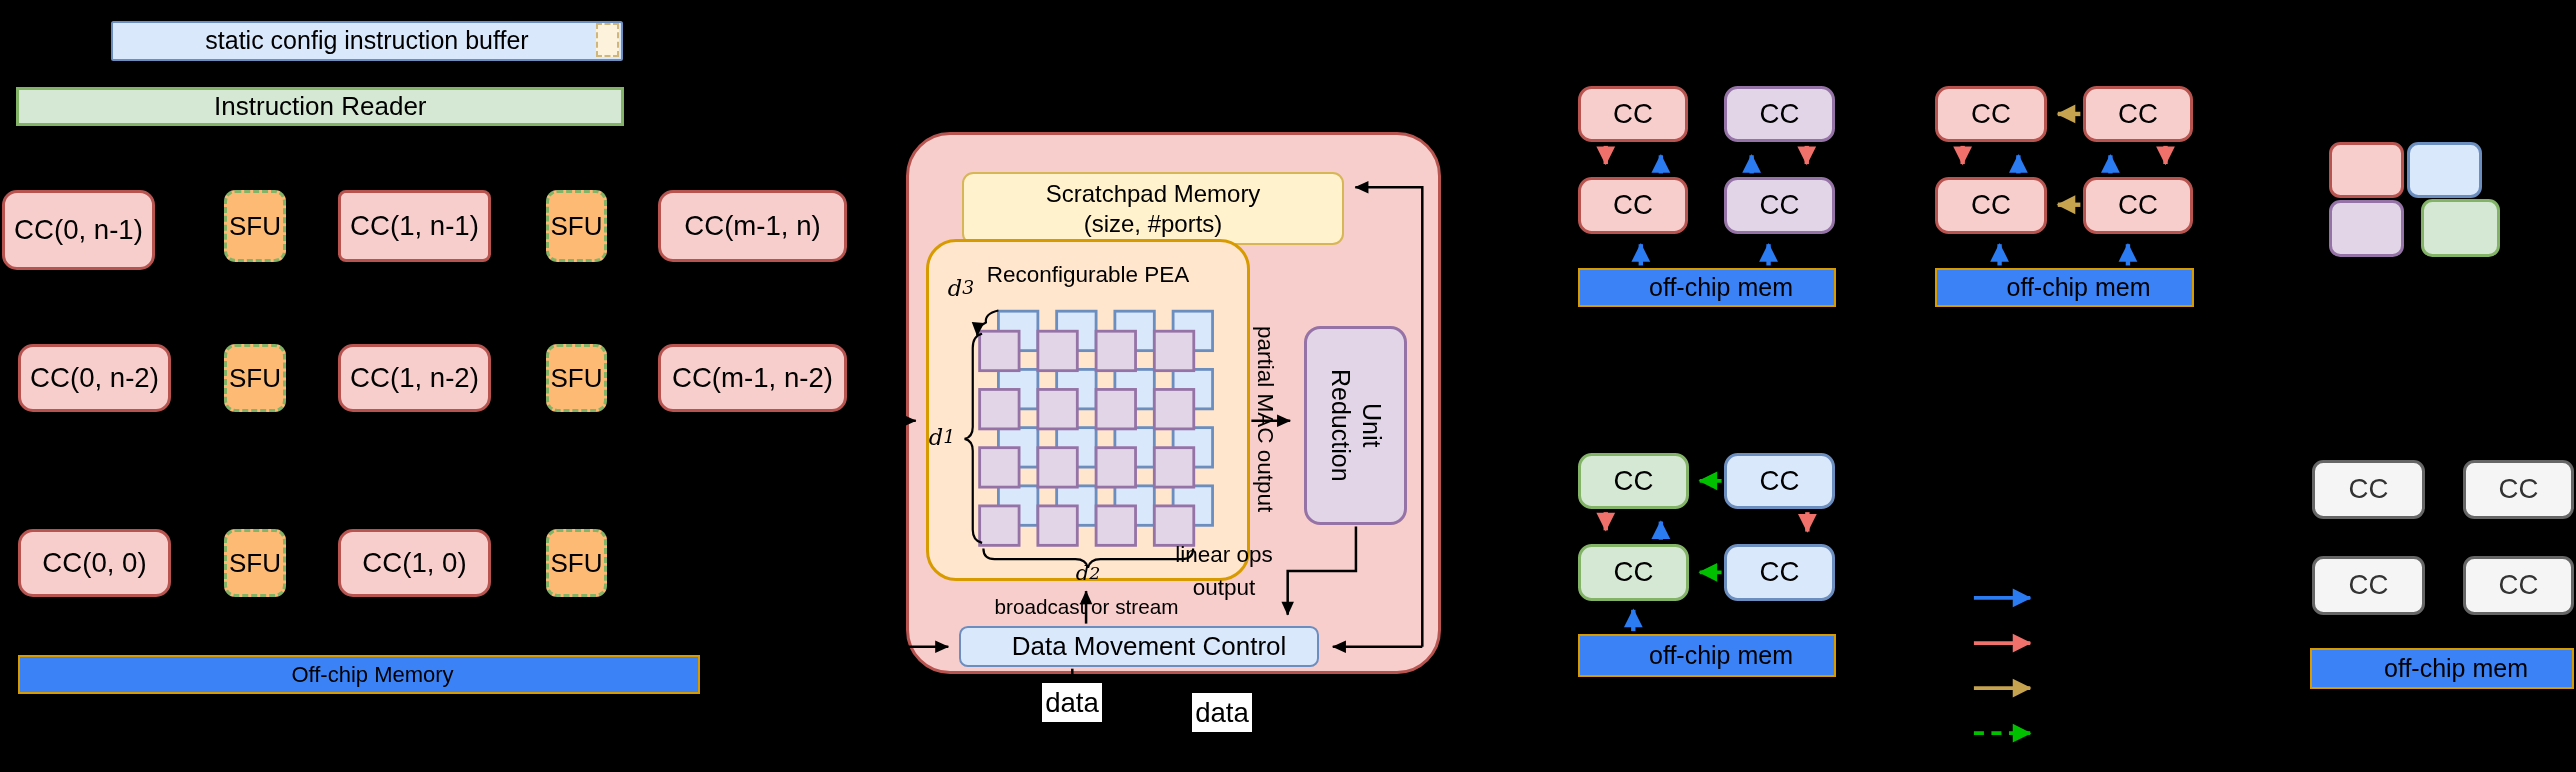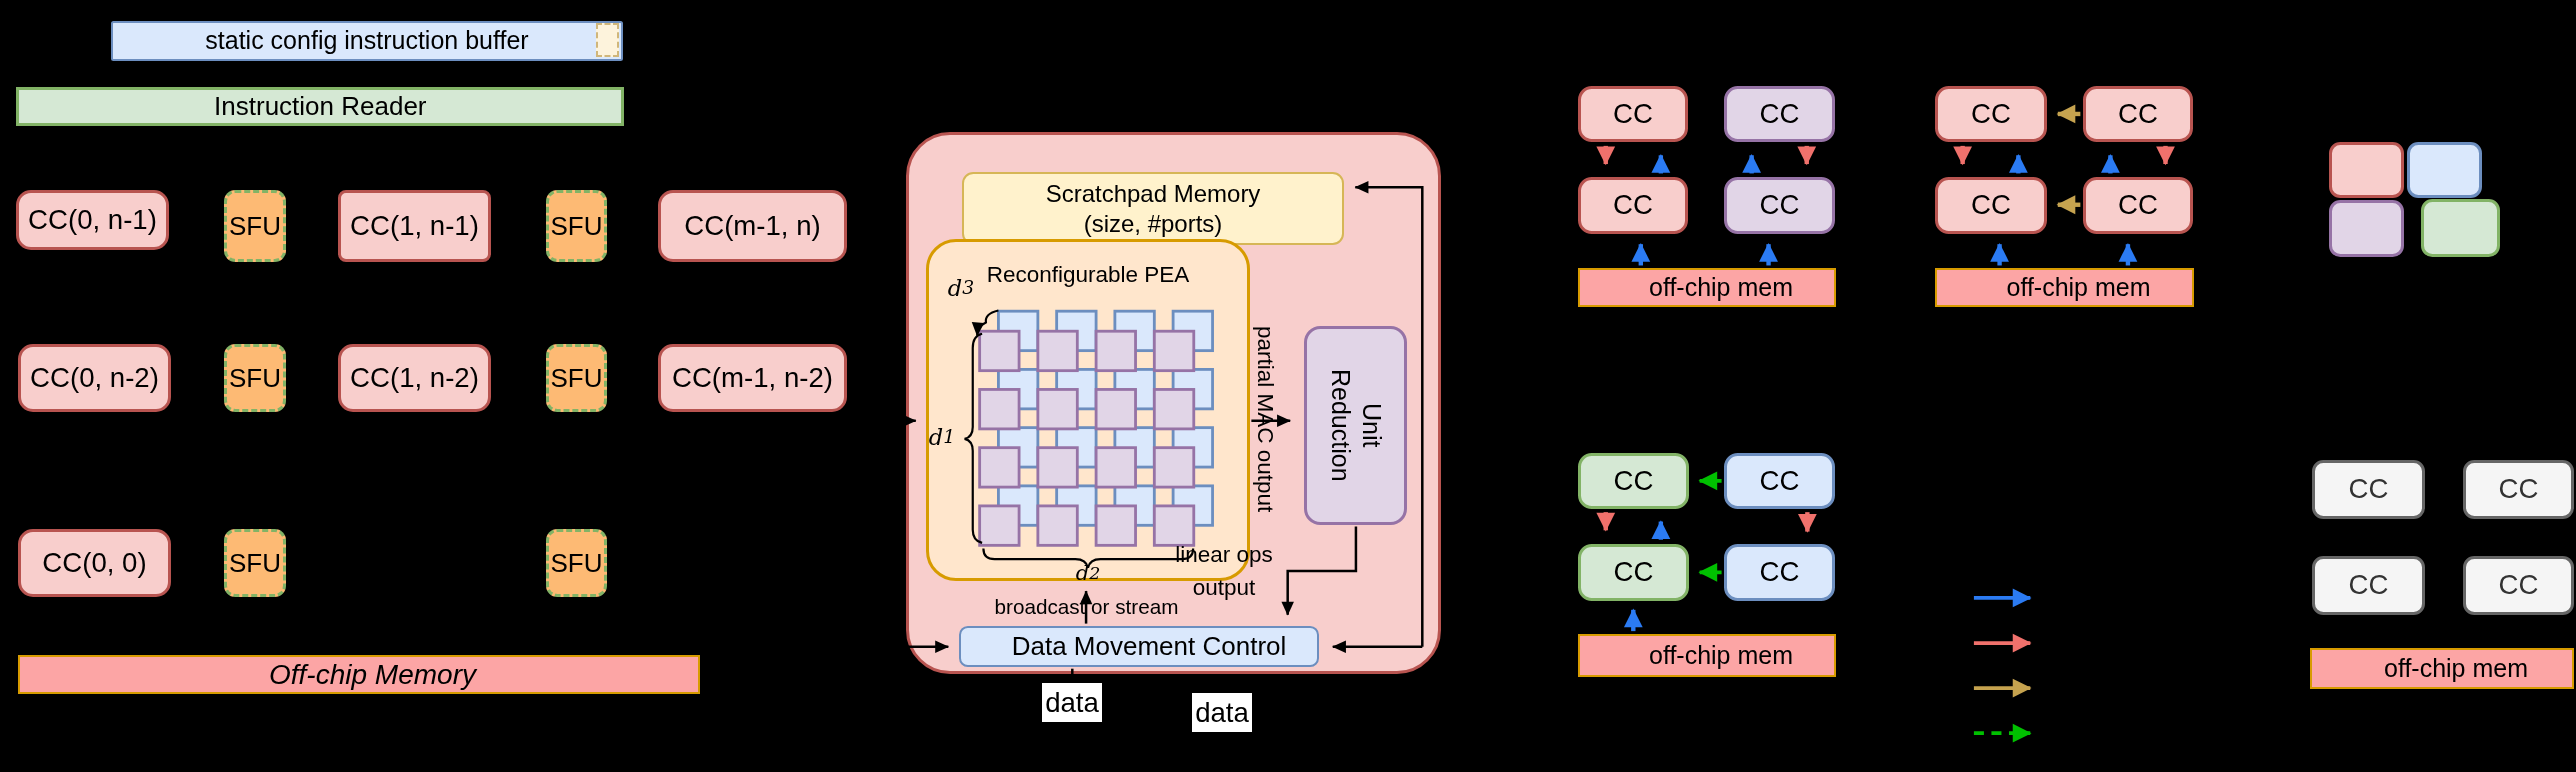--- a/index.html
+++ b/index.html
@@ -10,21 +10,21 @@
   
   .red-box{background:#f8cecc;border:3.8px solid #b85450;border-radius:15px;}
   .pink-container{background:#f8cecc;border:3.1px solid #b85450;border-radius:44px;}
   .green-dash{background:#fdba74;border:3.1px dashed #82b366;border-radius:11.3px;}
   .green-solid{background:#d5e8d4;border:3.1px solid #82b366;}
   .green-cc{background:#d5e8d4;border:3.8px solid #82b366;border-radius:13.8px;}
   .blue-box{background:#dae8fc;border:2.5px solid #6c8ebf;}
   .blue-cc{background:#dae8fc;border:3.8px solid #6c8ebf;border-radius:13.8px;}
   .purple-box{background:#e1d5e7;border:3.1px solid #9673a6;border-radius:16.3px;}
   .purple-cc{background:#e1d5e7;border:3.8px solid #9673a6;border-radius:13.8px;}
-  .orange-bar{background:#fca5a5;border:2.5px solid #d79b00;padding-left:28px;}
+  .orange-bar{background:#3b82f6;border:2.5px solid #d79b00;padding-left:28px;}
   .yellow-box{background:#fff2cc;border:2.5px solid #d6b656;border-radius:11.3px;margin-top:20px;}
   .pea-box{background:#ffe6cc;border:3.1px solid #d79b00;border-radius:30px;}
   .gray-cc{background:#f5f5f5;border:3.8px solid #666666;border-radius:11.3px;color:#333;}
   .free-label{position:absolute;z-index:6;display:flex;align-items:center;justify-content:center;text-align:center;}
   .white-bg{background:#fff;}
   .vtext{writing-mode:vertical-rl;}
   .serif-it{font-family:"DejaVu Serif",serif;font-style:italic;}
   .z1{z-index:1}.z2{z-index:2}
   svg.overlay{position:absolute;left:0;top:0;z-index:5;pointer-events:none;}
 </style>
@@ -35,21 +35,21 @@
 
   <div class="box blue-box z1" style="left:111px;top:20.7px;width:512px;height:40px;border-radius:2.5px;font-size:25px;">
     <span>static config instruction buffer</span>
   </div>
   <div class="box z2" style="left:596px;top:23px;width:22.5px;height:34px;background:#fdf3dc;border:2.5px dashed #d0b67a;"></div>
 
   <div class="box green-solid z1" style="left:16.3px;top:87px;width:608px;height:39px;font-size:26px;">
     <span>Instruction Reader</span>
   </div>
 
-  <div class="box red-box z1" style="left:16px;top:190px;width:153px;height:60px;font-size:27.6px;">
+  <div class="box red-box z1" style="left:2px;top:190px;width:153px;height:80px;font-size:27.6px;">
       <span>CC(0, n-1)</span>
     </div>
   <div class="box green-dash z1" style="left:224px;top:190px;width:62px;height:72px;font-size:26px;">
       <span>SFU</span>
     </div>
   <div class="box red-box z1" style="left:338px;top:190px;width:153px;height:72px;font-size:27.6px;border-radius:8px;">
       <span>CC(1, n-1)</span>
     </div>
   <div class="box green-dash z1" style="left:546px;top:190px;width:61px;height:72px;font-size:26px;">
       <span>SFU</span>
@@ -73,25 +73,28 @@
   <div class="box red-box z1" style="left:658px;top:344px;width:189px;height:68px;font-size:27.6px;">
       <span>CC(m-1, n-2)</span>
     </div>
 
   <div class="box red-box z1" style="left:18px;top:529px;width:153px;height:68px;font-size:27.6px;">
       <span>CC(0, 0)</span>
     </div>
   <div class="box green-dash z1" style="left:224px;top:529px;width:62px;height:68px;font-size:26px;">
       <span>SFU</span>
     </div>
+  <div class="box red-box z1" style="left:338px;top:529px;width:153px;height:68px;font-size:27.6px;">
+      <span>CC(1, 0)</span>
+    </div>
   <div class="box green-dash z1" style="left:546px;top:529px;width:61px;height:68px;font-size:26px;">
       <span>SFU</span>
     </div>
 
-  <div class="box orange-bar z1" style="left:17.5px;top:655px;width:682px;height:39px;font-size:28px;font-style:italic;">
+  <div class="box orange-bar z1" style="left:17.5px;top:655px;width:682px;height:39px;font-size:22px;">
     <span>Off-chip Memory</span>
   </div>
 
   <div class="box pink-container z1" style="left:906px;top:132px;width:535px;height:542px;"></div>
 
   <div class="box yellow-box z2" style="left:962px;top:152px;width:382px;height:73px;font-size:24px;flex-direction:column;">
     <span>Scratchpad Memory</span>
     <span>(size, #ports)</span>
   </div>
 

